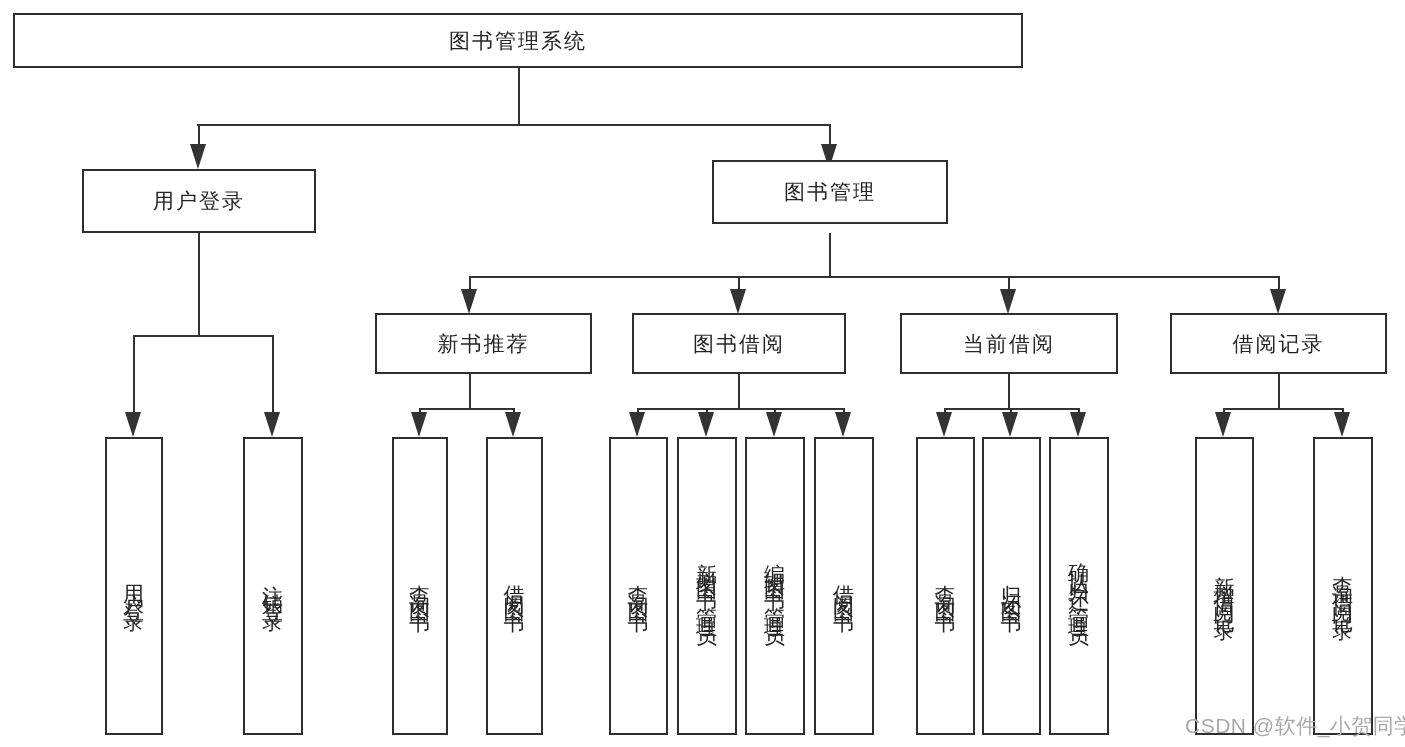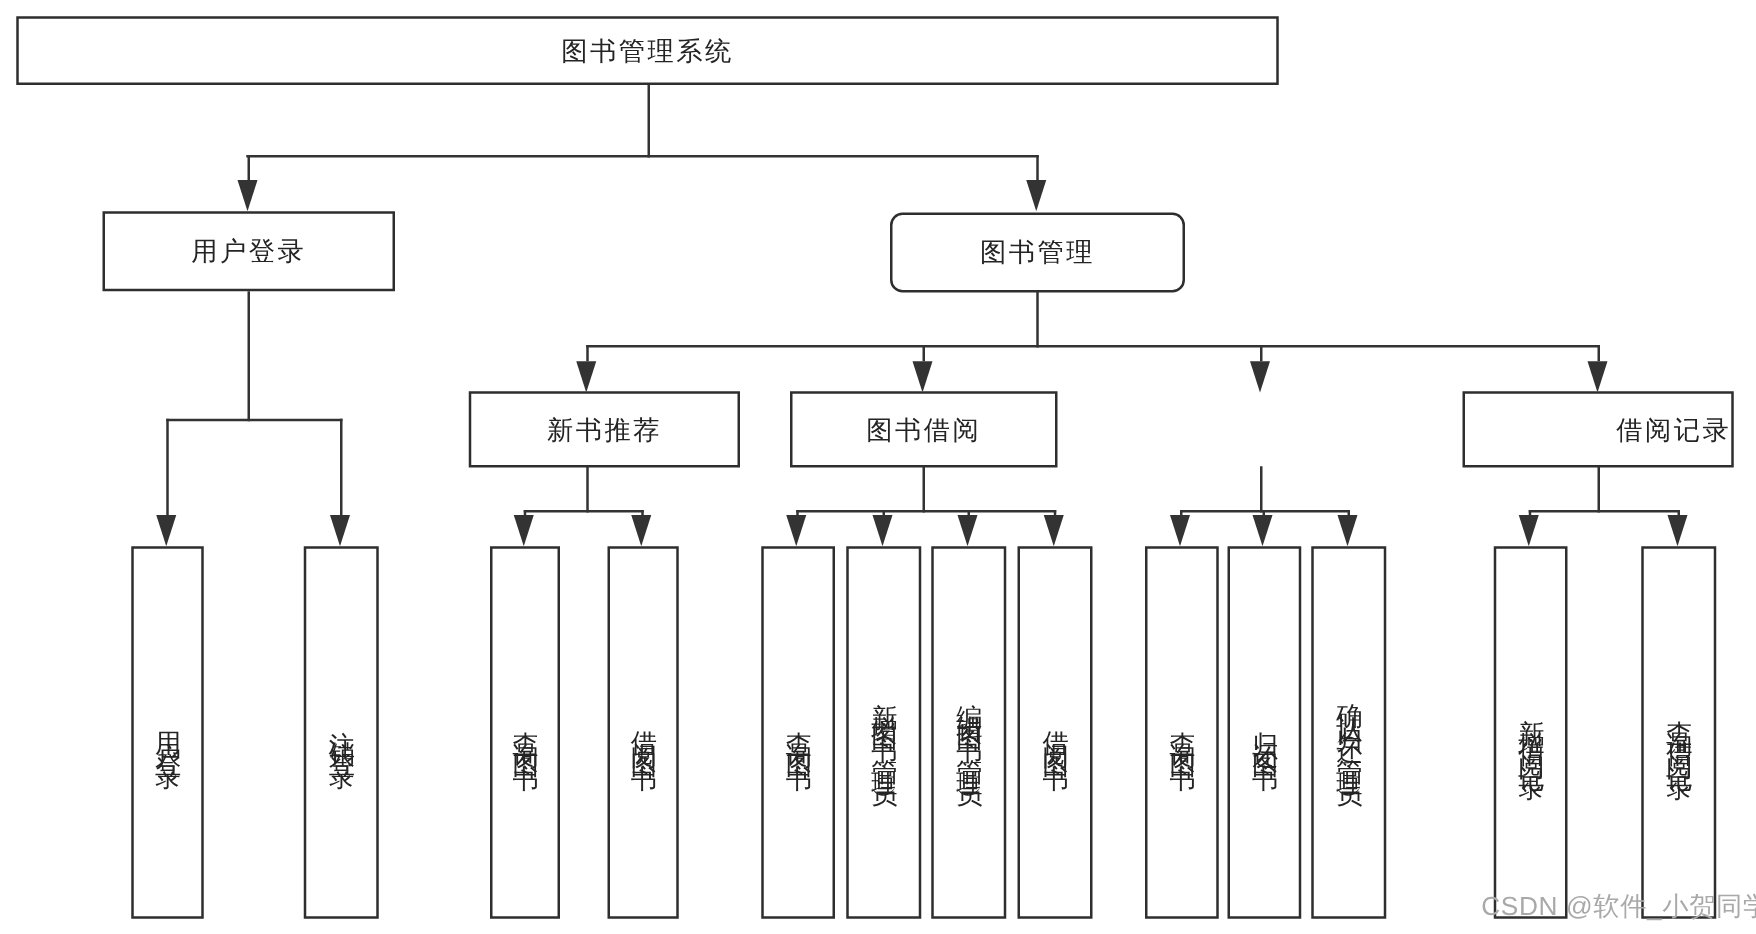--- a/index.html
+++ b/index.html
@@ -41,21 +41,21 @@
   </div>
 
   <div class="vline" style="left:518px;top:68px;height:58px;"></div>
   <div class="hline" style="left:197px;top:124px;width:634px;"></div>
   <div class="arrow" style="left:198px;top:124px;height:20px;"></div>
   <div class="arrow" style="left:829px;top:124px;height:20px;"></div>
 
   <div class="box hbox" style="left:82px;top:169px;width:234px;height:64px;">
     <span>用户登录</span>
   </div>
-  <div class="box hbox" style="left:712px;top:170px;width:236px;height:64px;border-radius:10px;">
+  <div class="box hbox" style="left:712px;top:160px;width:236px;height:64px;">
     <span>图书管理</span>
   </div>
 
   <div class="vline" style="left:198px;top:233px;height:104px;"></div>
   <div class="hline" style="left:133px;top:335px;width:141px;"></div>
   <div class="arrow" style="left:133px;top:335px;height:77px;"></div>
   <div class="arrow" style="left:272px;top:335px;height:77px;"></div>
 
   <div class="vline" style="left:829px;top:233px;height:45px;"></div>
   <div class="hline" style="left:469px;top:276px;width:811px;"></div>
@@ -63,21 +63,24 @@
   <div class="arrow" style="left:738px;top:276px;height:13px;"></div>
   <div class="arrow" style="left:1008px;top:276px;height:13px;"></div>
   <div class="arrow" style="left:1278px;top:276px;height:13px;"></div>
 
   <div class="box hbox" style="left:375px;top:313px;width:217px;height:61px;">
     <span>新书推荐</span>
   </div>
   <div class="box hbox" style="left:632px;top:313px;width:214px;height:61px;text-align:right;">
     <span>图书借阅</span>
   </div>
-  <div class="box hbox" style="left:1170px;top:313px;width:217px;height:61px;justify-content:flex-end;">
+  <div class="box hbox" style="left:900px;top:313px;width:218px;height:61px;">
+    <span>当前借阅</span>
+  </div>
+  <div class="box hbox" style="left:1170px;top:313px;width:217px;height:61px;">
     <span>借阅记录</span>
   </div>
 
   <div class="vline" style="left:469px;top:373px;height:37px;"></div>
   <div class="hline" style="left:419px;top:408px;width:96px;"></div>
   <div class="arrow" style="left:419px;top:408px;height:4px;"></div>
   <div class="arrow" style="left:513px;top:408px;height:4px;"></div>
 
   <div class="vline" style="left:738px;top:373px;height:37px;"></div>
   <div class="hline" style="left:637px;top:408px;width:208px;"></div>

